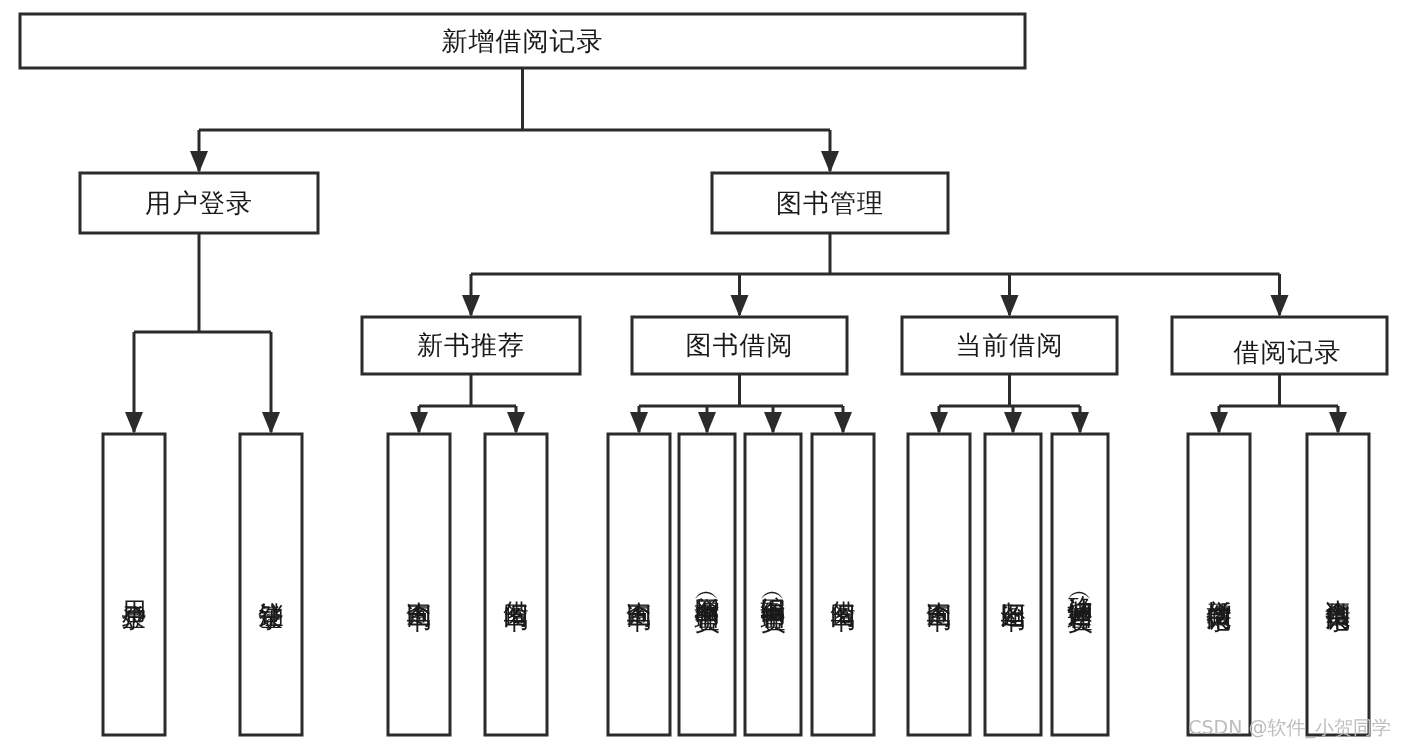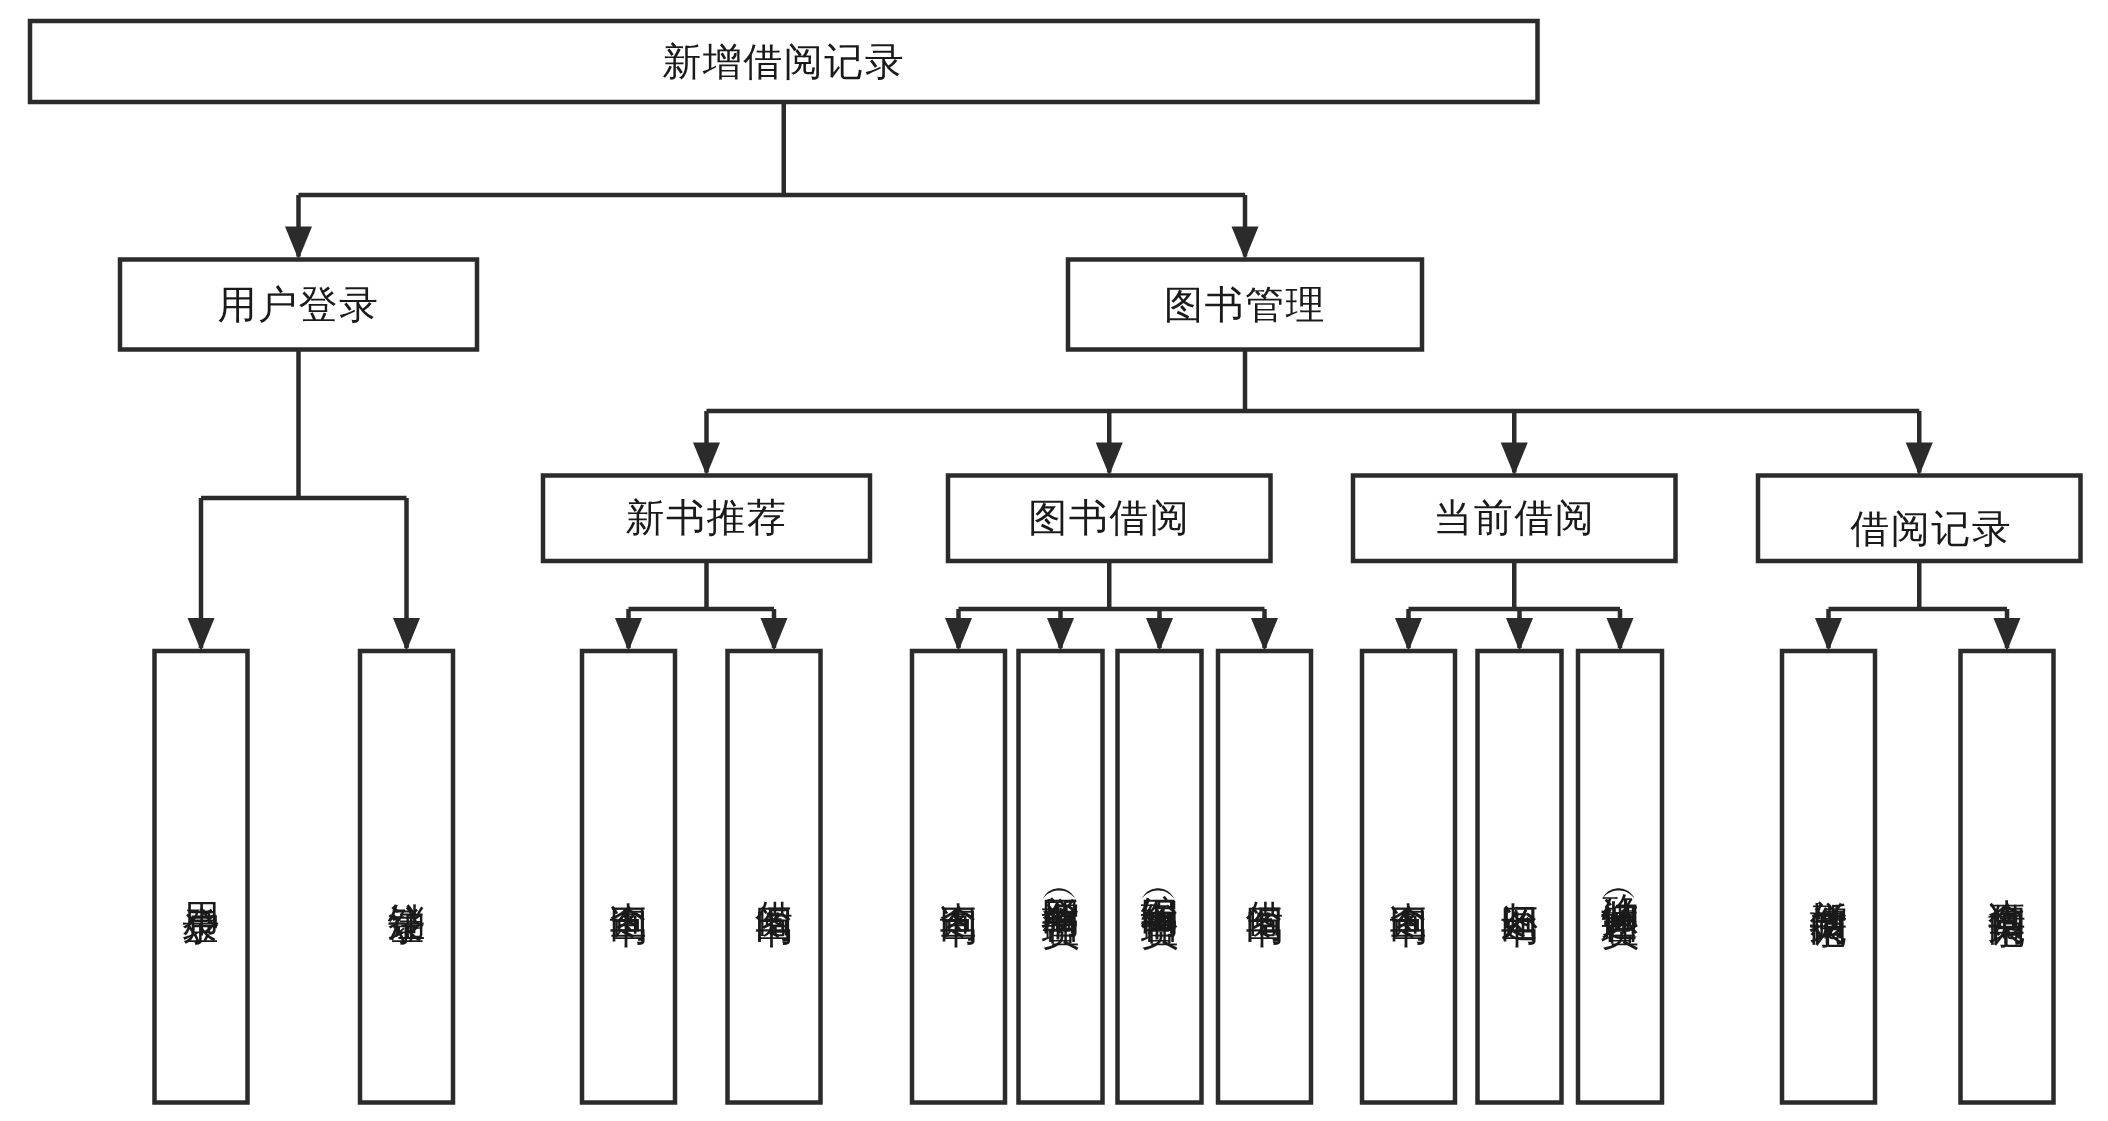--- a/index.html
+++ b/index.html
@@ -223,13 +223,14 @@
         <div class="vlabel-text">确认归还（管理员）</div>
       </div>
       <div class="vlabel-wrap" style="left: 1188px; top: 434px; width: 62px; height: 301px; align-items: center;">
         <div class="vlabel-text">新增借阅记录</div>
       </div>
       <div class="vlabel-wrap" style="left: 1307px; top: 434px; width: 62px; height: 301px; align-items: center;">
         <div class="vlabel-text">查询借阅记录</div>
       </div>
     </div>
 
+  <div class="watermark">CSDN @软件_小贺同学</div>
 </div>
 
 </body></html>

